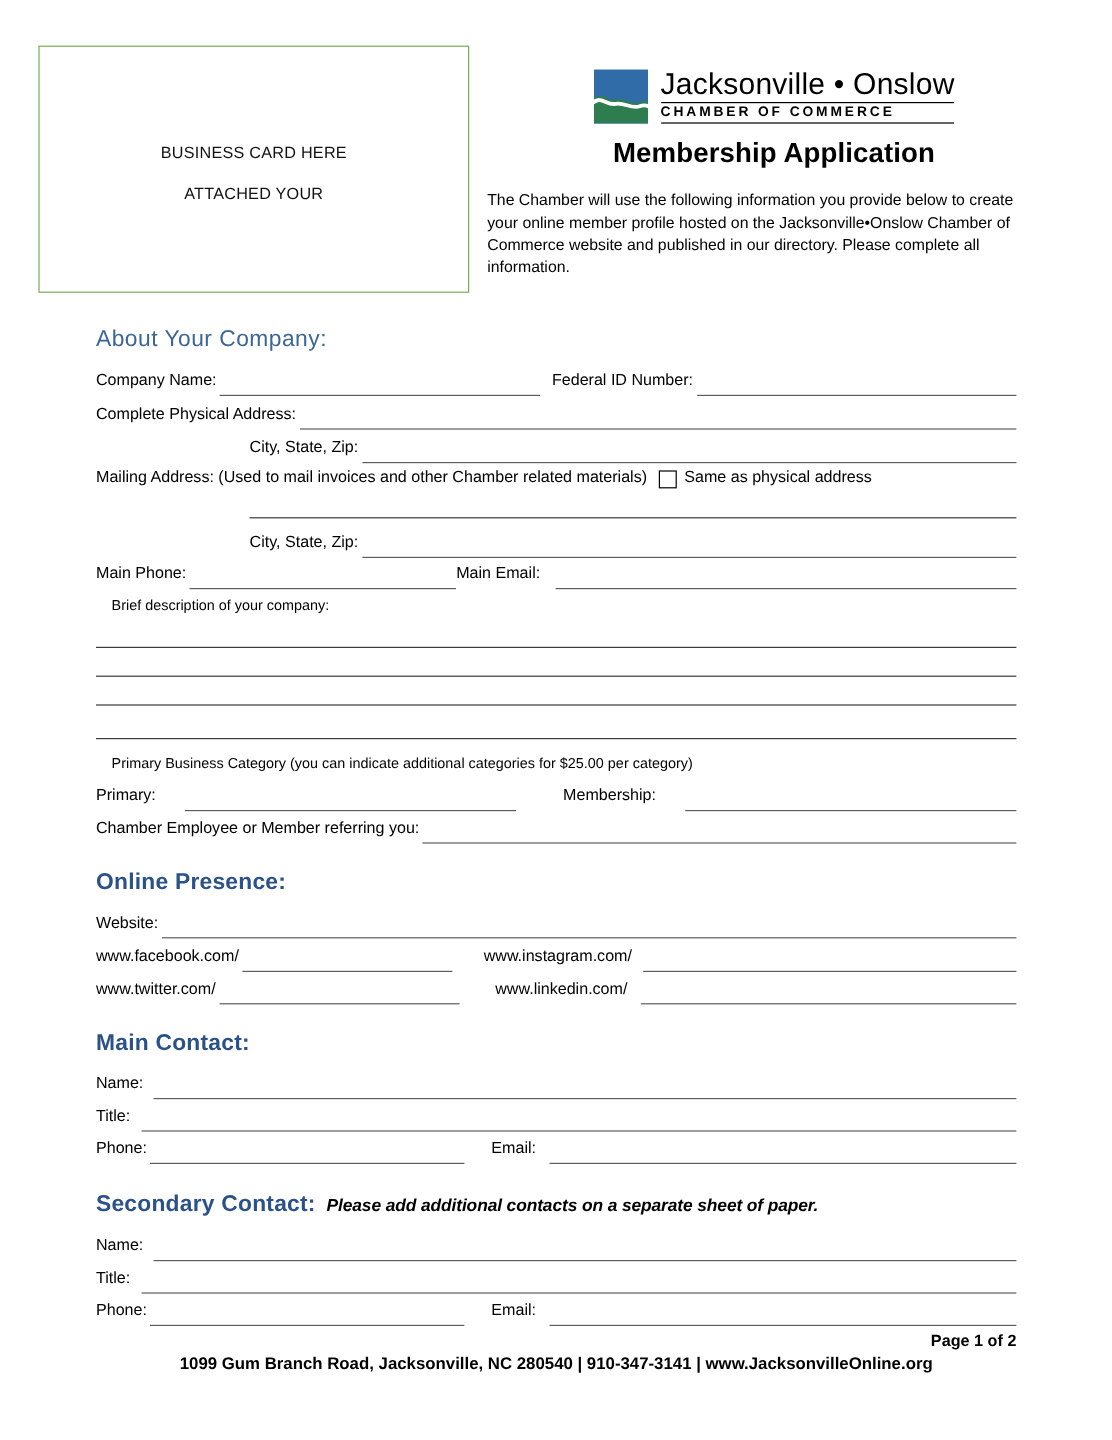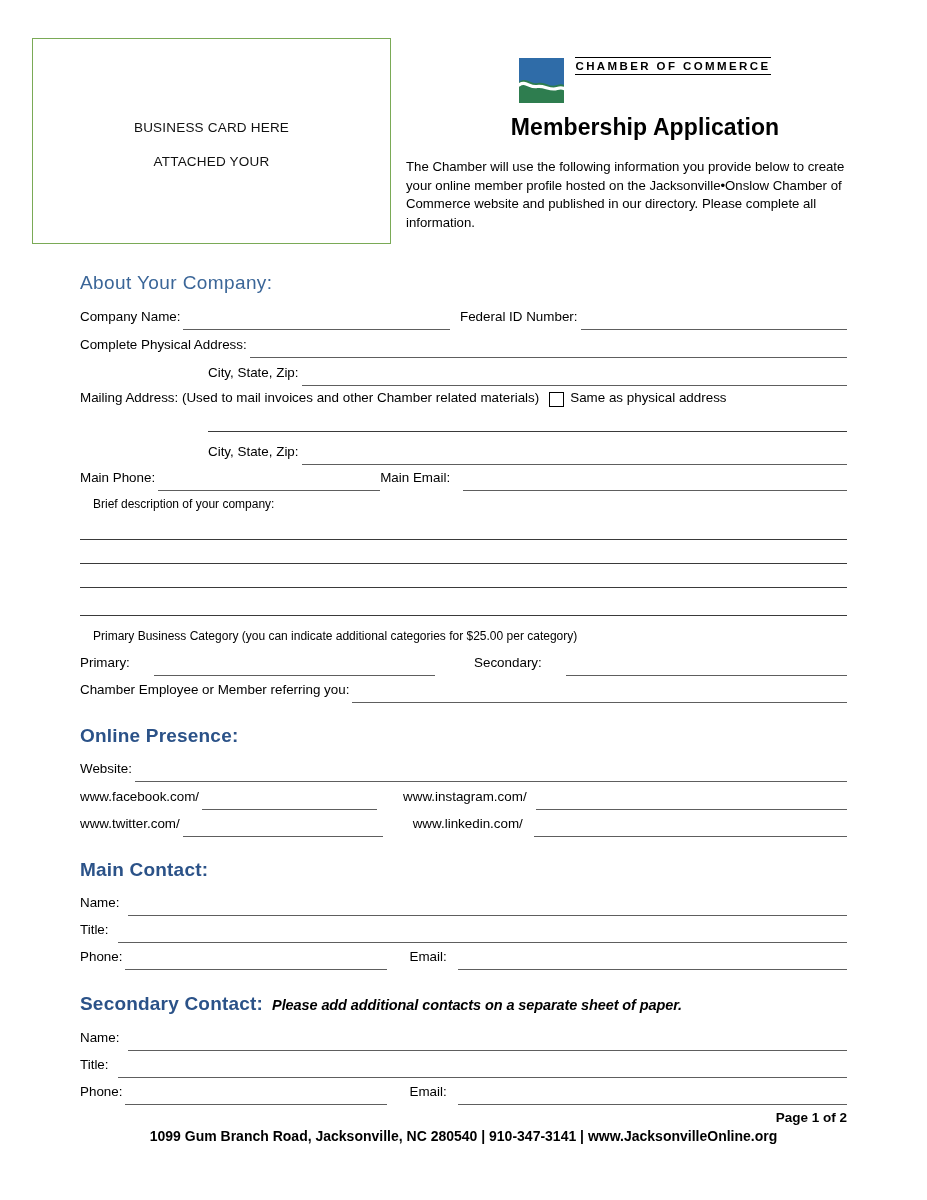--- a/index.html
+++ b/index.html
@@ -248,20 +248,21 @@
     <div class="brand">
       <div class="logo-row">
         <div class="logo-mark">
           <svg viewBox="0 0 45 45" xmlns="http://www.w3.org/2000/svg">
             <rect x="0" y="0" width="45" height="45" fill="#2f6ca8"></rect>
             <path d="M0,24 C7,18 12,27 19,25 C26,23 31,30 38,27 C41,26 43,26 45,27 L45,45 L0,45 Z" fill="#2e7d4f"></path>
             <path d="M0,27 C6,22 11,30 18,28.5 C25,27 31,33 38,30.5 C41,29.5 43,29.5 45,30.5" fill="none" stroke="#ffffff" stroke-width="3.2" stroke-linecap="round"></path>
           </svg>
         </div>
         <div class="logo-words">
+          <div class="brand-name">Jacksonville • Onslow</div>
           <div class="brand-rule"></div>
           <div class="brand-sub">CHAMBER OF COMMERCE</div>
           <div class="brand-rule-bottom"></div>
         </div>
       </div>
       <div class="doc-title">Membership Application</div>
     </div>
 
     <div class="intro">The Chamber will use the following information you provide below to create your online member profile hosted on the Jacksonville•Onslow Chamber of Commerce website and published in our directory. Please complete all information.</div>
   </div>
@@ -312,21 +313,21 @@
     <div class="plain-line" style="top:539px;"></div>
     <div class="plain-line" style="top:563px;"></div>
     <div class="plain-line" style="top:587px;"></div>
     <div class="plain-line" style="top:615px;"></div>
 
     <div class="textline" style="top:629px;">Primary Business Category (you can indicate additional categories for $25.00 per category)</div>
 
     <div class="row" style="top:655px;gap:21px;">
       <span class="lbl">Primary:</span>
       <span class="fill" style="max-width:312px;"></span>
-      <span class="lbl" style="padding-left:18px;">Secondary:</span>
+      <span class="lbl" style="padding-left:18px;">Membership:</span>
       <span class="fill"></span>
     </div>
 
     <div class="row" style="top:682px;">
       <span class="lbl">Chamber Employee or Member referring you:</span>
       <span class="fill"></span>
     </div>
 
     <div class="sec-head bold" style="top:725px;">Online Presence:</div>
 

